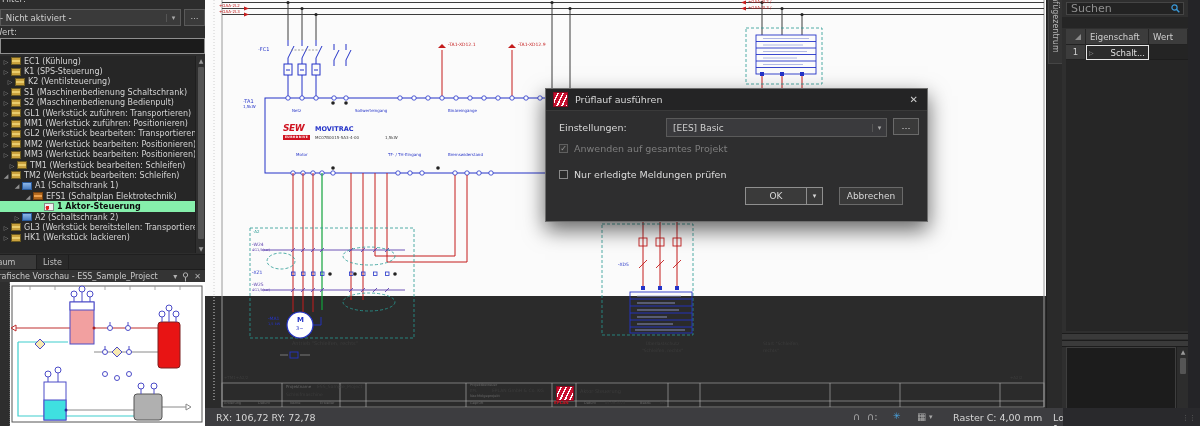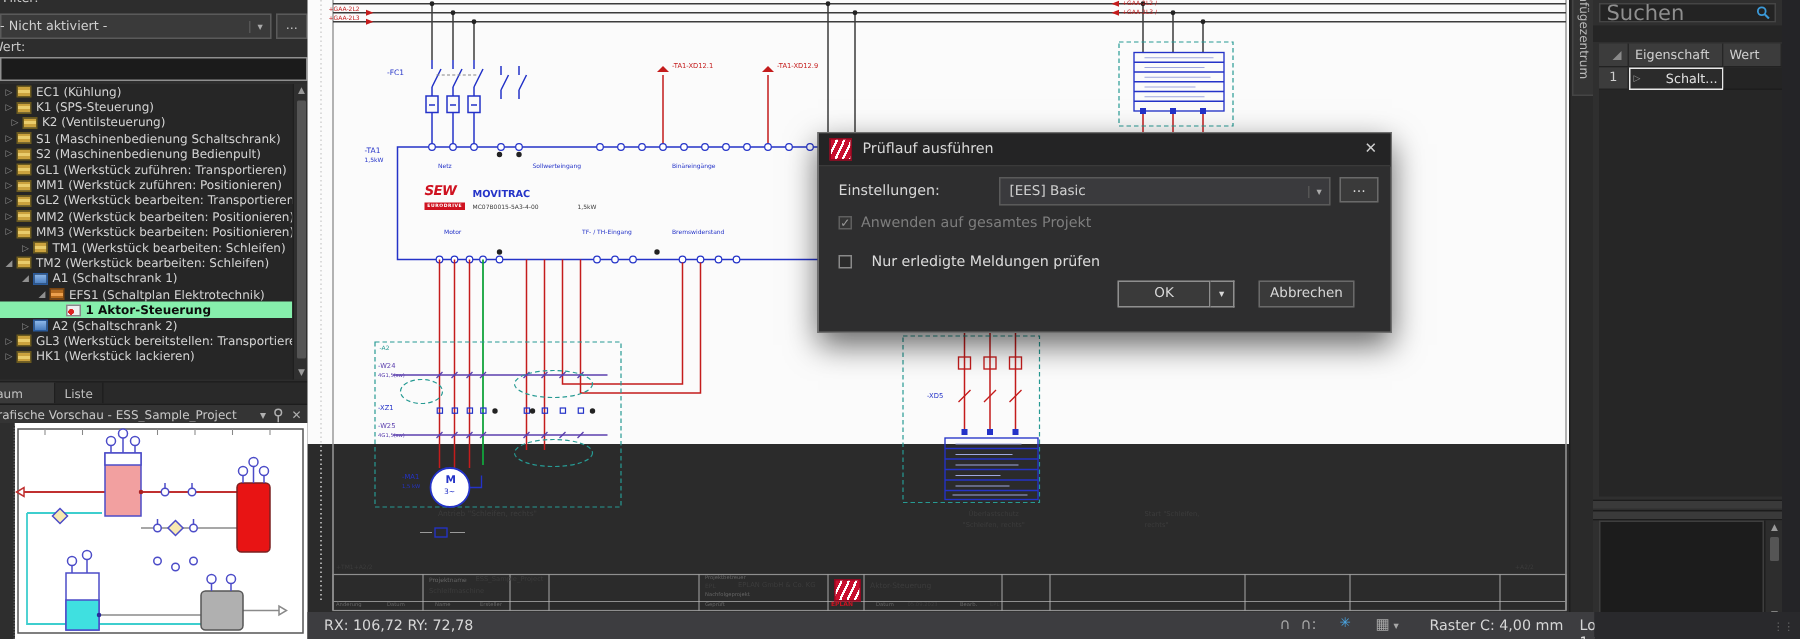--- a/index.html
+++ b/index.html
@@ -125,21 +125,21 @@
         <div class="trow" style="padding-left: 2px;">
           <span class="arr">▷</span>
           <span class="tico cabinet"></span>
           <span>MM2 (Werkstück bearbeiten: Positionieren)</span>
         </div>
         <div class="trow" style="padding-left: 2px;">
           <span class="arr">▷</span>
           <span class="tico cabinet"></span>
           <span>MM3 (Werkstück bearbeiten: Positionieren)</span>
         </div>
-        <div class="trow" style="padding-left: 13px;">
+        <div class="trow" style="padding-left: 8px;">
           <span class="arr">▷</span>
           <span class="tico cabinet"></span>
           <span>TM1 (Werkstück bearbeiten: Schleifen)</span>
         </div>
         <div class="trow" style="padding-left: 2px;">
           <span class="arr">◢</span>
           <span class="tico cabinet"></span>
           <span>TM2 (Werkstück bearbeiten: Schleifen)</span>
         </div>
         <div class="trow" style="padding-left: 13px;">
@@ -528,38 +528,38 @@
       <span class="txt" style="font-size:9px;padding-left:6px;">[EES] Basic</span>
       <span class="dd">▾</span>
     </div>
     <div class="dbtn abs" style="left:347px;top:29px;width:26px;height:17px;line-height:15px;">…</div>
     <div class="abs" style="left:13px;top:54px;display:flex;align-items:center;">
       <span class="cbx" style="border-color:#5f5f5f;background:#353535;">✓</span>
       <span style="color:#7e7e7e;font-size:9.5px;margin-left:6px;">Anwenden auf gesamtes Projekt</span>
     </div>
     <div class="abs" style="left:13px;top:80px;display:flex;align-items:center;">
       <span class="cbx"></span>
-      <span style="color:#dcdcdc;font-size:9.5px;margin-left:13px;">Nur erledigte Meldungen prüfen</span>
+      <span style="color:#dcdcdc;font-size:9.5px;margin-left:6px;">Nur erledigte Meldungen prüfen</span>
     </div>
     <div class="abs" style="left:199px;top:98px;display:flex;">
       <div class="dbtn" style="width:62px;height:18px;line-height:16px;border-color:#8f8f8f;">OK</div>
       <div class="dbtn" style="width:16px;height:18px;line-height:16px;border-left:none;border-color:#8f8f8f;font-size:7px;">▾</div>
     </div>
     <div class="dbtn abs" style="left:293px;top:98px;width:64px;height:18px;line-height:16px;">Abbrechen</div>
   </div>
 
   <div id="vtab-strip" class="abs">
     <div id="vtab">
       <span>Einfügezentrum</span>
     </div>
   </div>
 
   <div id="right-panel" class="abs">
     <div class="abs" style="left:4px;top:2px;width:118px;height:13px;background:#232323;border:1px solid #454545;display:flex;align-items:center;box-sizing:border-box;">
-      <span style="color:#8f8f8f;font-size:14px;padding-left:4px;flex:1;">Suchen</span>
+      <span style="color:#8f8f8f;font-size:11px;padding-left:4px;flex:1;">Suchen</span>
       <span style="margin-right:3px;">
         <svg width="9" height="9" viewBox="0 0 9 9">
             <circle cx="3.5" cy="3.5" r="2.6" fill="none" stroke="#3b9ad9" stroke-width="1.2"></circle>
             <line x1="5.6" y1="5.6" x2="8.3" y2="8.3" stroke="#3b9ad9" stroke-width="1.4"></line>
           </svg>
       </span>
     </div>
     <div class="abs" style="left:0;top:17px;width:126px;height:11px;background:#252525;"></div>
     <div class="abs" style="left:4px;top:29px;width:122px;height:16px;display:flex;">
       <div class="hdrcell" style="width:20px;">

